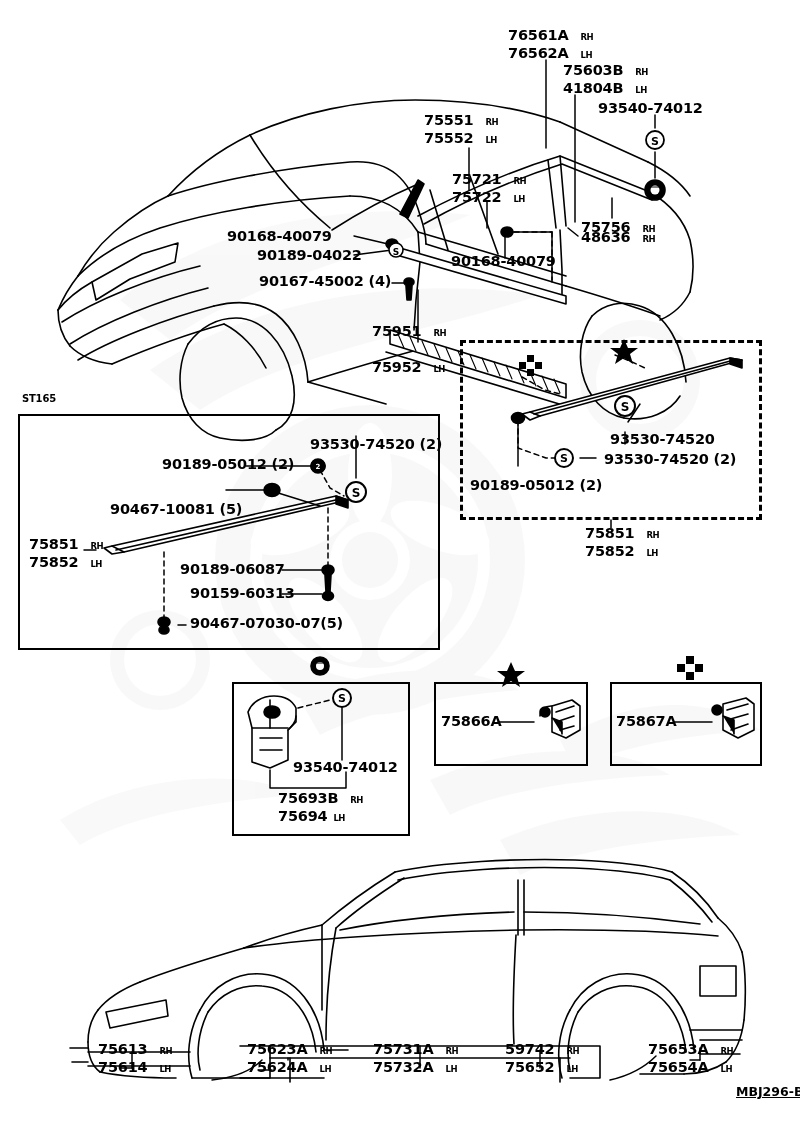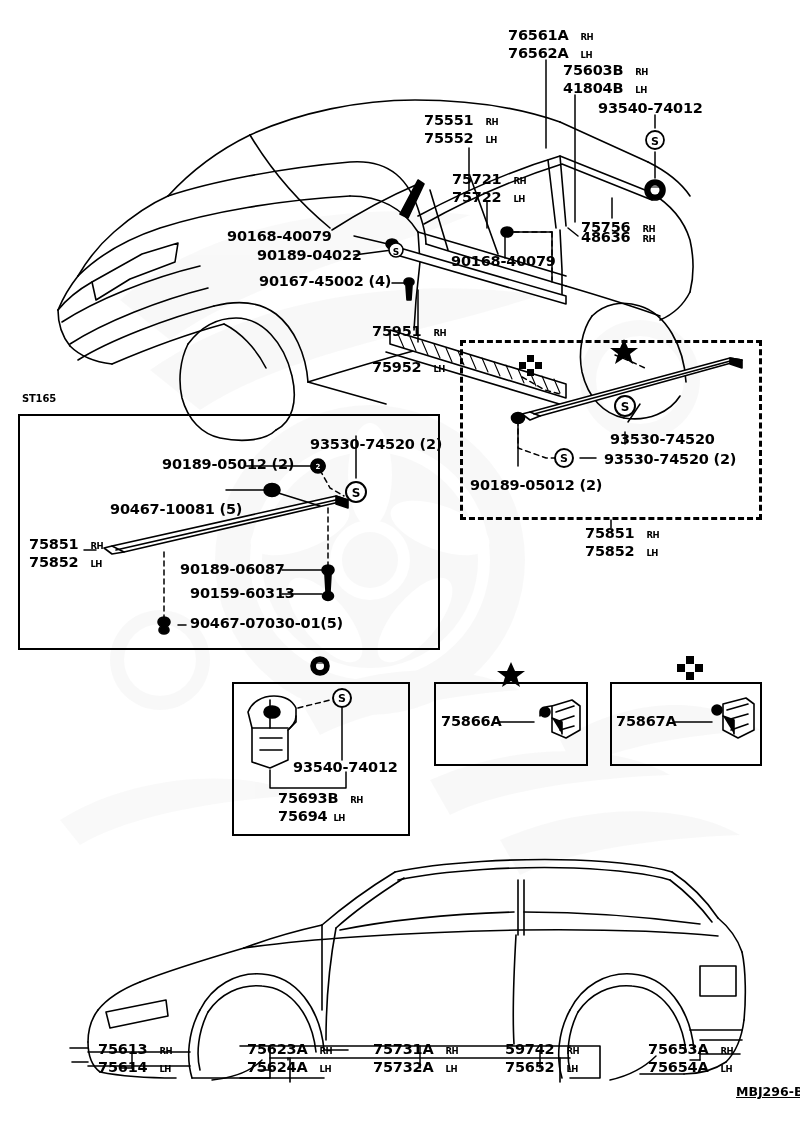--- a/index.html
+++ b/index.html
@@ -522,21 +522,21 @@
 
   <div class="lbl pn" style="left:29px; top:537px;">
     <span>75851</span><span class="side">RH</span>
   </div>
   <div class="lbl pn" style="left:29px; top:555px;">
     <span>75852</span><span class="side">LH</span>
   </div>
 
   <div class="lbl pn" style="left:180px; top:562px;">90189-06087</div>
   <div class="lbl pn" style="left:190px; top:586px;">90159-60313</div>
-  <div class="lbl pn" style="left:190px; top:616px;">90467-07030-01(5)</div>
+  <div class="lbl pn" style="left:190px; top:616px;">90467-07030-07(5)</div>
 
   <div class="lbl pn" style="left:610px; top:432px;">93530-74520</div>
   <div class="lbl pn" style="left:604px; top:452px;">93530-74520 (2)</div>
   <div class="lbl pn" style="left:470px; top:478px;">90189-05012 (2)</div>
 
   <div class="lbl pn" style="left:585px; top:526px;">
     <span>75851</span><span class="side">RH</span>
   </div>
   <div class="lbl pn" style="left:585px; top:544px;">
     <span>75852</span><span class="side">LH</span>

